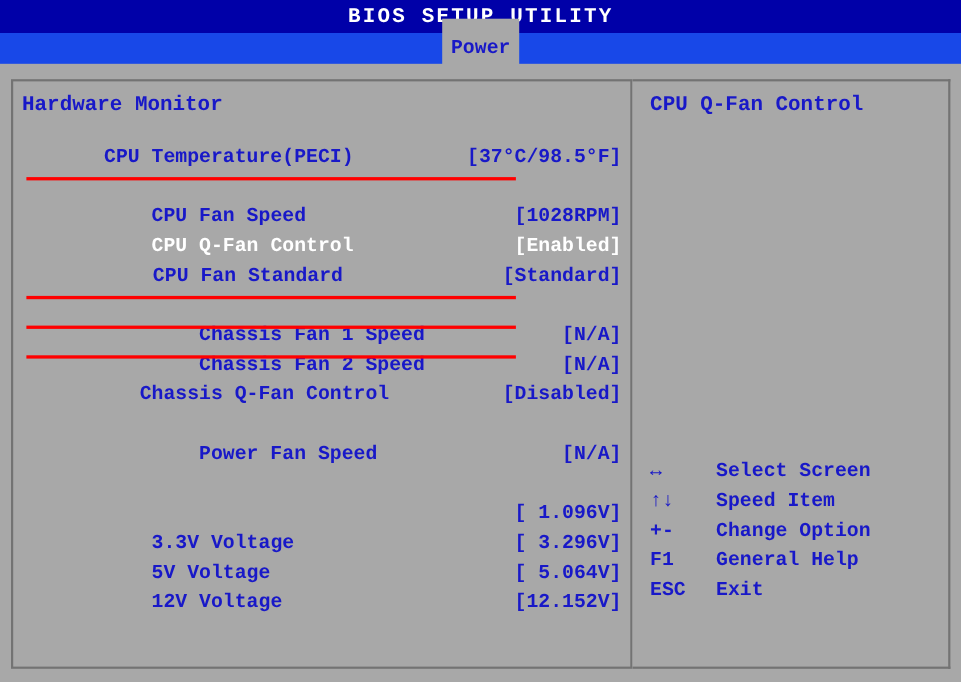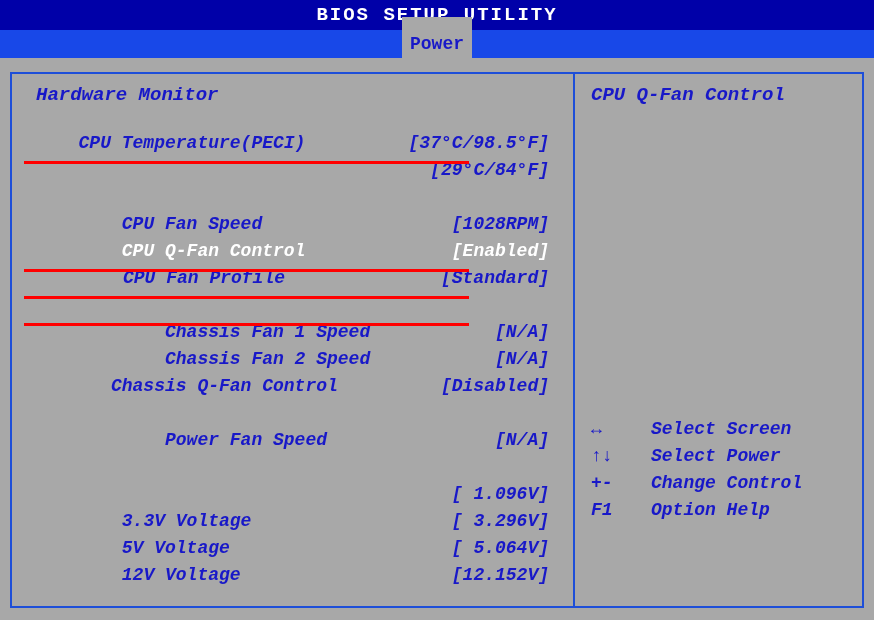--- a/index.html
+++ b/index.html
@@ -34,25 +34,24 @@
     padding: 17px 8px;
     font-size: 18px;
   }
   .panels {
     display: flex;
     padding: 14px 10px 10px 10px;
     gap: 0;
     height: 560px;
   }
   .panel {
-    border: 2px solid #1d4ed8;
+    border: 2px solid #737373;
     background: #a8a8a8;
-    padding: 10px 24px;
+    padding: 10px 8px;
     position: relative;
-    font-style: italic;
   }
   .panel-left {
     flex: 0 0 565px;
   }
   .panel-right {
     flex: 1;
     border-left: none;
     padding-left: 16px;
   }
   .panel-title {
@@ -107,33 +106,32 @@
 <div class="panels">
   <div class="panel panel-left">
     <div class="panel-title">Hardware Monitor</div>
 
     <div id="rows-container">
         <div class="row">
           <span class="label">CPU Temperature(PECI)</span>
           <span class="value">[37°C/98.5°F]</span>
         </div>
         <div class="row">
-          <span class="value">[29°C/84°F]</span>
         </div>
         <div class="spacer"></div>
         <div class="row">
           <span class="label">CPU Fan Speed</span>
           <span class="value">[1028RPM]</span>
         </div>
         <div class="row selected">
           <span class="label">CPU Q-Fan Control</span>
           <span class="value">[Enabled]</span>
         </div>
         <div class="row indent">
-          <span class="label">CPU Fan Profile</span>
+          <span class="label">CPU Fan Standard</span>
           <span class="value">[Standard]</span>
         </div>
         <div class="spacer"></div>
         <div class="row">
           <span class="label">Chassis Fan 1 Speed</span>
           <span class="value">[N/A]</span>
         </div>
         <div class="row">
           <span class="label">Chassis Fan 2 Speed</span>
           <span class="value">[N/A]</span>
@@ -173,25 +171,29 @@
 
   <div class="panel panel-right">
     <div class="panel-title">CPU Q-Fan Control</div>
     <div class="help-list" id="help-container">
         <div class="help-row">
           <span class="help-key">↔</span>
           <span class="help-desc">Select Screen</span>
         </div>
         <div class="help-row">
           <span class="help-key">↑↓</span>
-          <span class="help-desc">Select Power</span>
+          <span class="help-desc">Speed Item</span>
         </div>
         <div class="help-row">
           <span class="help-key">+-</span>
-          <span class="help-desc">Change Control</span>
+          <span class="help-desc">Change Option</span>
         </div>
         <div class="help-row">
           <span class="help-key">F1</span>
-          <span class="help-desc">Option Help</span>
+          <span class="help-desc">General Help</span>
+        </div>
+        <div class="help-row">
+          <span class="help-key">ESC</span>
+          <span class="help-desc">Exit</span>
         </div>
       </div>
   </div>
 </div>
 
 </body></html>

